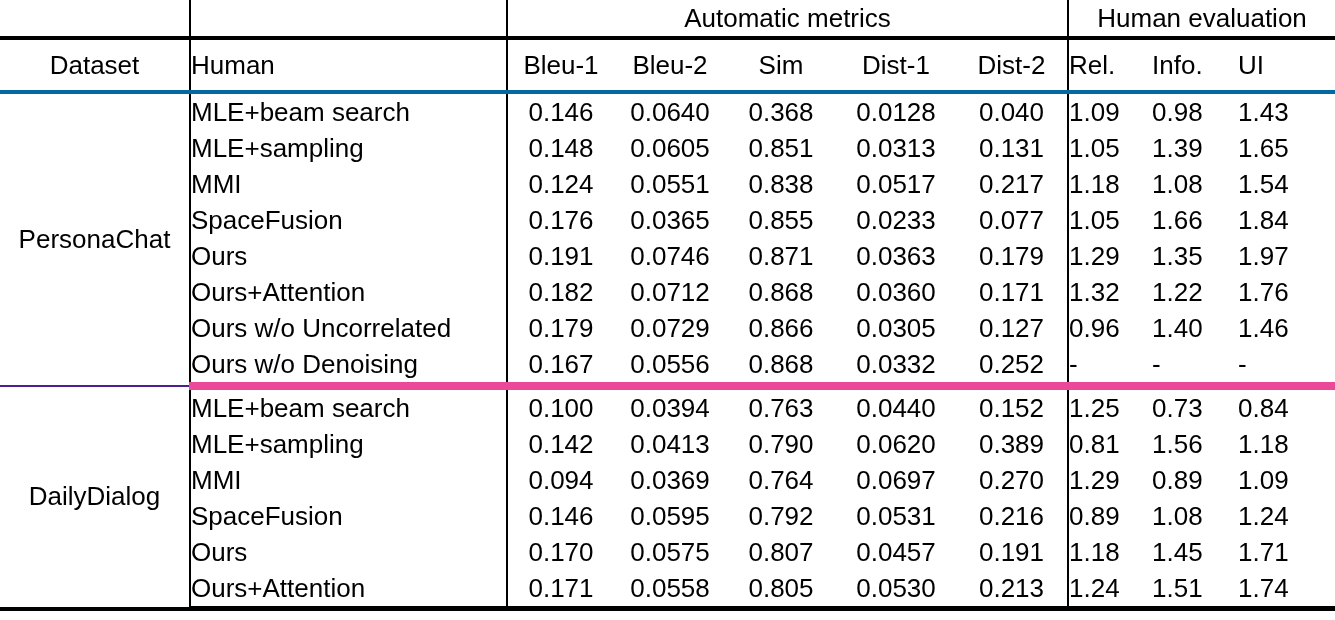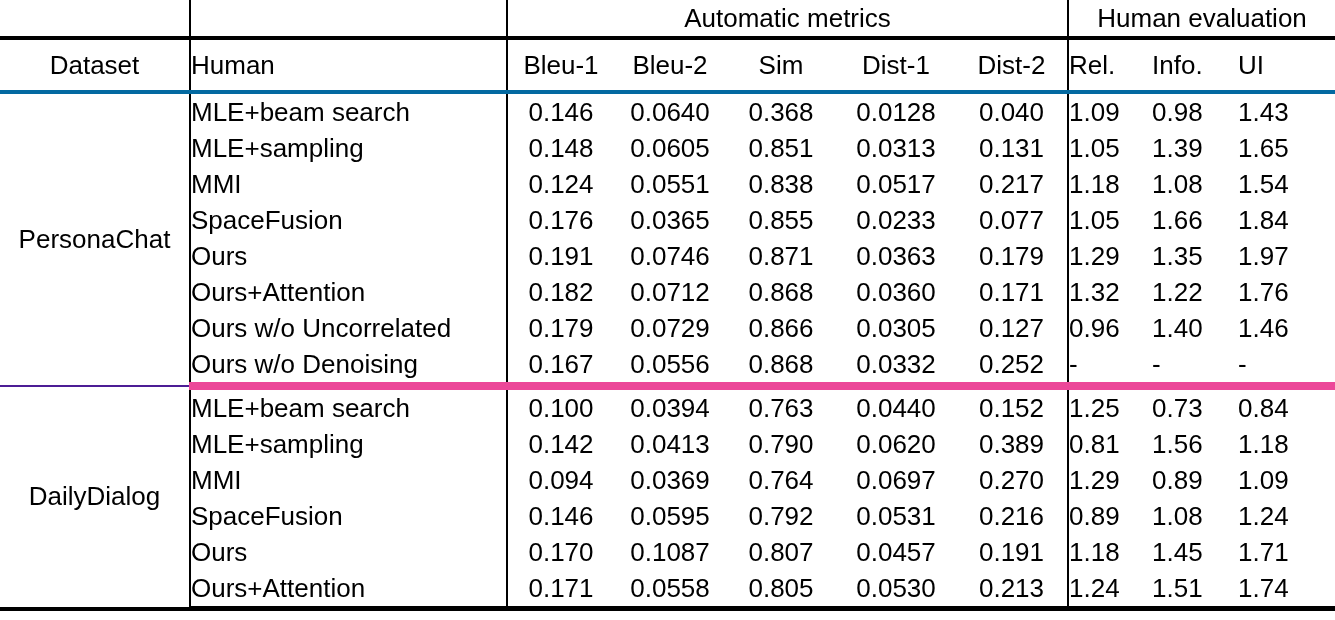--- a/index.html
+++ b/index.html
@@ -222,21 +222,21 @@
         <td class="c-center">0.792</td>
         <td class="c-center">0.0531</td>
         <td class="c-center sep-r">0.216</td>
         <td class="c-human">0.89</td>
         <td class="c-human">1.08</td>
         <td class="c-human">1.24</td>
       </tr>
       <tr>
         <td class="c-model sep-r">Ours</td>
         <td class="c-center">0.170</td>
-        <td class="c-center">0.1087</td>
+        <td class="c-center">0.0575</td>
         <td class="c-center bold">0.807</td>
         <td class="c-center">0.0457</td>
         <td class="c-center sep-r">0.191</td>
         <td class="c-human">1.18</td>
         <td class="c-human">1.45</td>
         <td class="c-human">1.71</td>
       </tr>
       <tr class="table-end">
         <td class="c-model sep-r">Ours+Attention</td>
         <td class="c-center bold">0.171</td>

